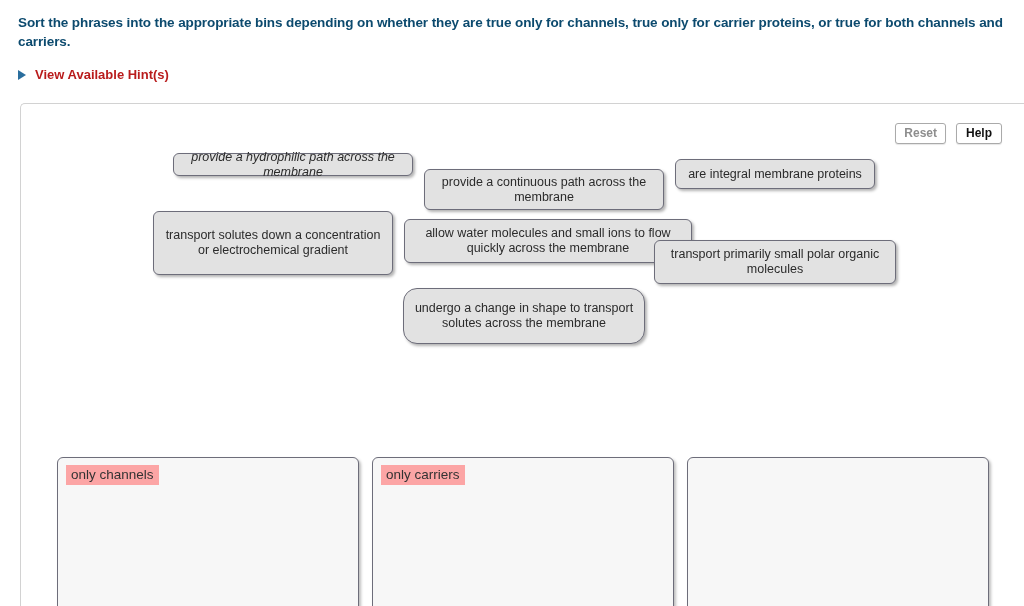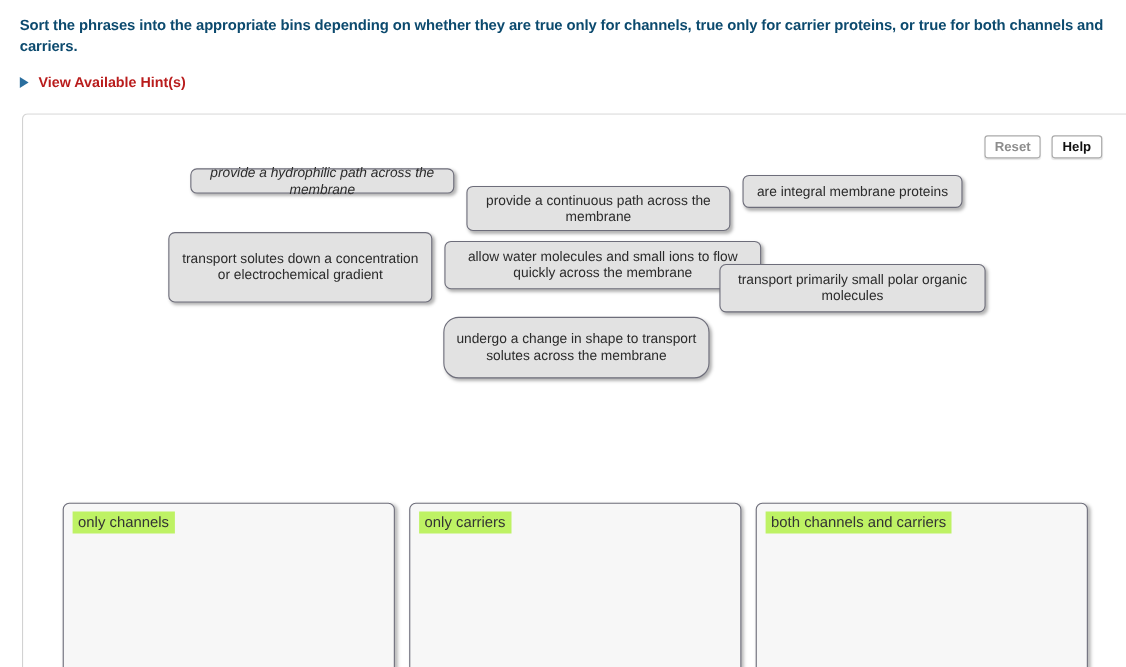--- a/index.html
+++ b/index.html
@@ -114,21 +114,21 @@
     height: 238px;
     background: #f7f7f7;
     border: 1px solid #6d6d7a;
     border-radius: 6px;
     box-shadow: 2px 2px 3px rgba(0,0,0,0.26);
   }
   .bin-label {
     position: absolute;
     left: 8px;
     top: 7px;
-    background: #bef264;
+    background: #fca5a5;
     padding: 1px 5px 2px 5px;
     font-size: 13.5px;
     line-height: 17px;
     color: #333333;
     white-space: nowrap;
   }
   .bin-body { position: absolute; inset: 30px 4px 4px 4px; }
 </style>
 </head>
 <body>
@@ -159,18 +159,17 @@
   <div id="bin-layer">
       <div class="bin" style="left: 36px; width: 302px;">
         <div class="bin-label">only channels</div>
         <div class="bin-body"></div>
       </div>
       <div class="bin" style="left: 351px; width: 302px;">
         <div class="bin-label">only carriers</div>
         <div class="bin-body"></div>
       </div>
       <div class="bin" style="left: 666px; width: 302px;">
-        <div class="bin-label">both channels and carriers</div>
         <div class="bin-body"></div>
       </div>
     </div>
 
 </div>
 
 </body></html>

